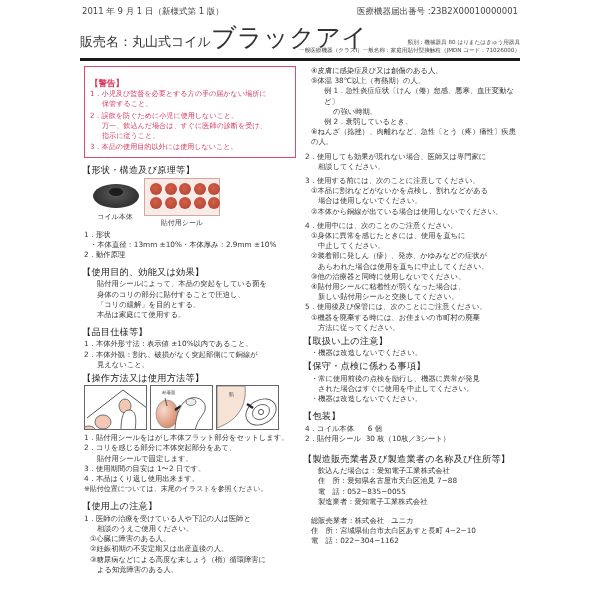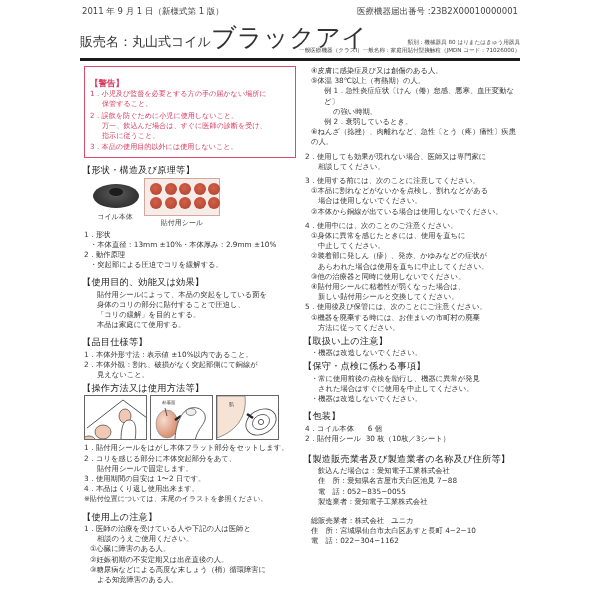--- a/index.html
+++ b/index.html
@@ -105,21 +105,20 @@
           <div class="dot"></div>
           <div class="dot"></div>
           <div class="dot"></div>
       </div>
       <div class="fig-label">貼付用シール</div>
     </div>
   </div>
   <div>1．形状</div>
   <div class="ind1">・本体直径：13mm ±10%・本体厚み：2.9mm ±10%</div>
   <div>2．動作原理</div>
-  <div class="ind1">・突起部による圧迫でコリを緩解する。</div>
 
   <div class="gap"></div>
   <div class="sec-h">【使用目的、効能又は効果】</div>
   <div class="ind2">貼付用シールによって、本品の突起をしている面を</div>
   <div class="ind2">身体のコリの部分に貼付することで圧迫し、</div>
   <div class="ind2">「コリの緩解」を目的とする。</div>
   <div class="ind2">本品は家庭にて使用する。</div>
 
   <div class="gap"></div>
   <div class="sec-h">【品目仕様等】</div>

